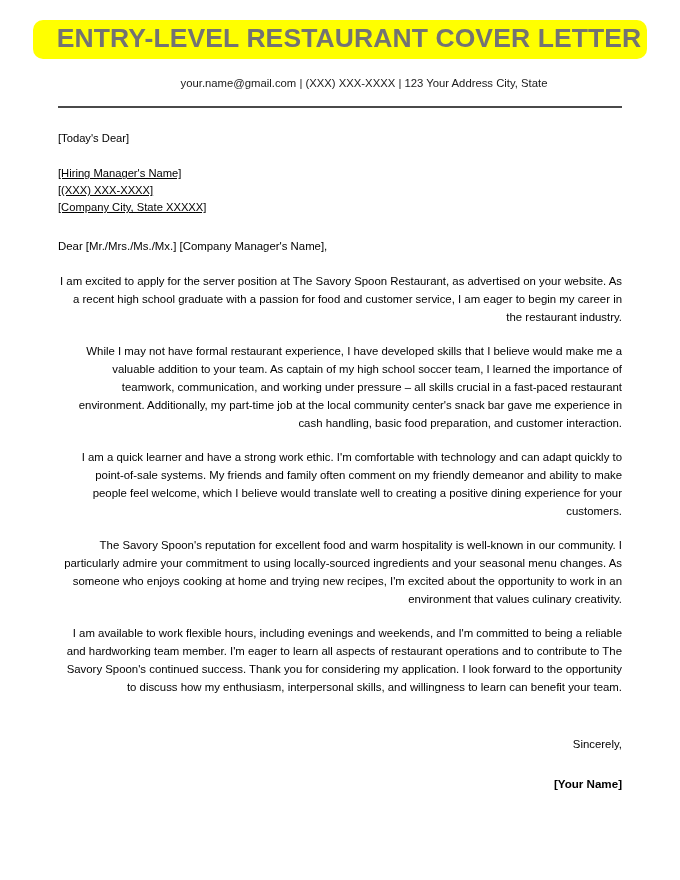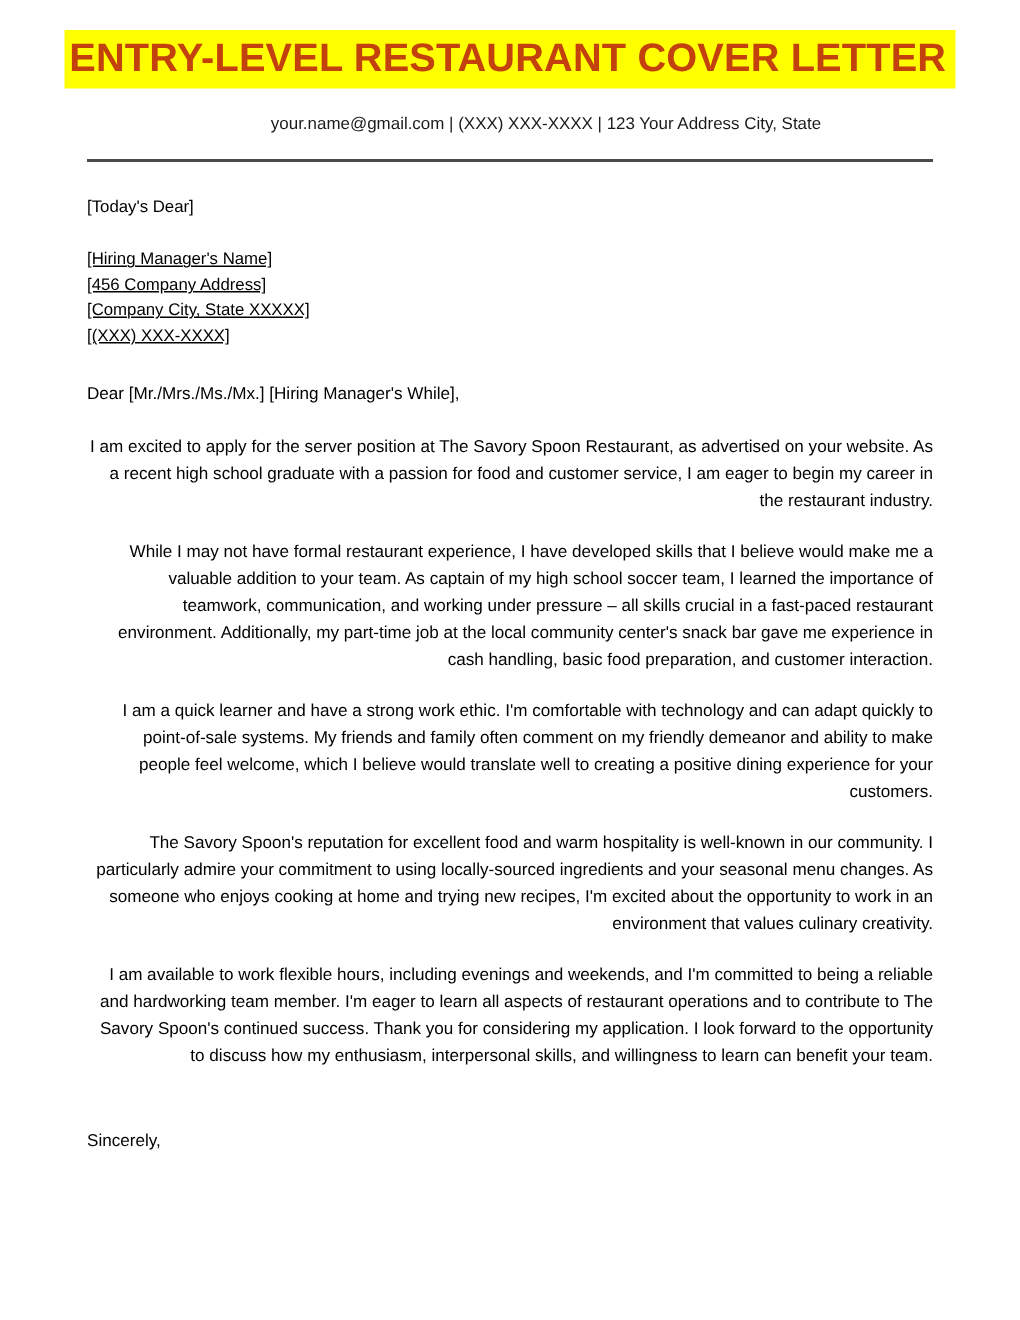--- a/index.html
+++ b/index.html
@@ -28,25 +28,26 @@
   .header {
     text-align: center;
     padding-top: 20px;
   }
   .letter-title {
     display: inline-block;
     font-size: 26.5px;
     font-weight: bold;
     letter-spacing: 0.1px;
     line-height: 1.2;
-    color: #c2410c;
+    color: #737373;
     background: #ffff00;
-    padding: 3px 6px 4px 3px;
+    padding: 3px 6px 4px 24px;
     margin: 0;
     white-space: nowrap;
+    border-radius: 10px;
   }
   .contact-line {
     font-size: 11.3px;
     color: #1a1a1a;
     margin: 17px 0 0 0;
     line-height: 1.4;
     padding-left: 48px;
   }
   .header-rule {
     border: 0;
@@ -83,20 +84,21 @@
     margin-top: 0;
   }
   .letter-paragraph {
     font-size: 11.4px;
     line-height: 1.58;
     margin: 16px 0 0 0;
     text-align: right;
   }
   .closing-block {
     margin-top: 40px;
+    text-align: right;
   }
   .closing-line {
     font-size: 11.4px;
     line-height: 1.5;
     margin: 0;
   }
   .signature-name {
     font-size: 11.6px;
     font-weight: bold;
     line-height: 1.5;
@@ -113,33 +115,33 @@
     <p class="contact-line">your.name@gmail.com | (XXX) XXX-XXXX | 123 Your Address City, State</p>
     <hr class="header-rule">
   </div>
 
   <div class="body-area">
 
     <p class="letter-date">[Today's Dear]</p>
 
     <div class="recipient-block">
       <p class="recipient-line">[Hiring Manager's Name]</p>
-      <p class="recipient-line">[456 Company Address]</p>
+      <p class="recipient-line">[(XXX) XXX-XXXX]</p>
       <p class="recipient-line">[Company City, State XXXXX]</p>
-      <p class="recipient-line">[(XXX) XXX-XXXX]</p>
     </div>
 
-    <p class="salutation">Dear [Mr./Mrs./Ms./Mx.] [Hiring Manager's While],</p>
+    <p class="salutation">Dear [Mr./Mrs./Ms./Mx.] [Company Manager's Name],</p>
 
     <div class="paragraphs">
       <p class="letter-paragraph">I am excited to apply for the server position at The Savory Spoon Restaurant, as advertised on your website. As a recent high school graduate with a passion for food and customer service, I am eager to begin my career in the restaurant industry.</p>
       <p class="letter-paragraph">While I may not have formal restaurant experience, I have developed skills that I believe would make me a valuable addition to your team. As captain of my high school soccer team, I learned the importance of teamwork, communication, and working under pressure – all skills crucial in a fast-paced restaurant environment. Additionally, my part-time job at the local community center's snack bar gave me experience in cash handling, basic food preparation, and customer interaction.</p>
       <p class="letter-paragraph">I am a quick learner and have a strong work ethic. I'm comfortable with technology and can adapt quickly to point-of-sale systems. My friends and family often comment on my friendly demeanor and ability to make people feel welcome, which I believe would translate well to creating a positive dining experience for your customers.</p>
       <p class="letter-paragraph">The Savory Spoon's reputation for excellent food and warm hospitality is well-known in our community. I particularly admire your commitment to using locally-sourced ingredients and your seasonal menu changes. As someone who enjoys cooking at home and trying new recipes, I'm excited about the opportunity to work in an environment that values culinary creativity.</p>
       <p class="letter-paragraph">I am available to work flexible hours, including evenings and weekends, and I'm committed to being a reliable and hardworking team member. I'm eager to learn all aspects of restaurant operations and to contribute to The Savory Spoon's continued success. Thank you for considering my application. I look forward to the opportunity to discuss how my enthusiasm, interpersonal skills, and willingness to learn can benefit your team.</p>
     </div>
 
     <div class="closing-block">
       <p class="closing-line">Sincerely,</p>
+      <p class="signature-name">[Your Name]</p>
     </div>
 
   </div>
 </div>
 
 </body></html>

